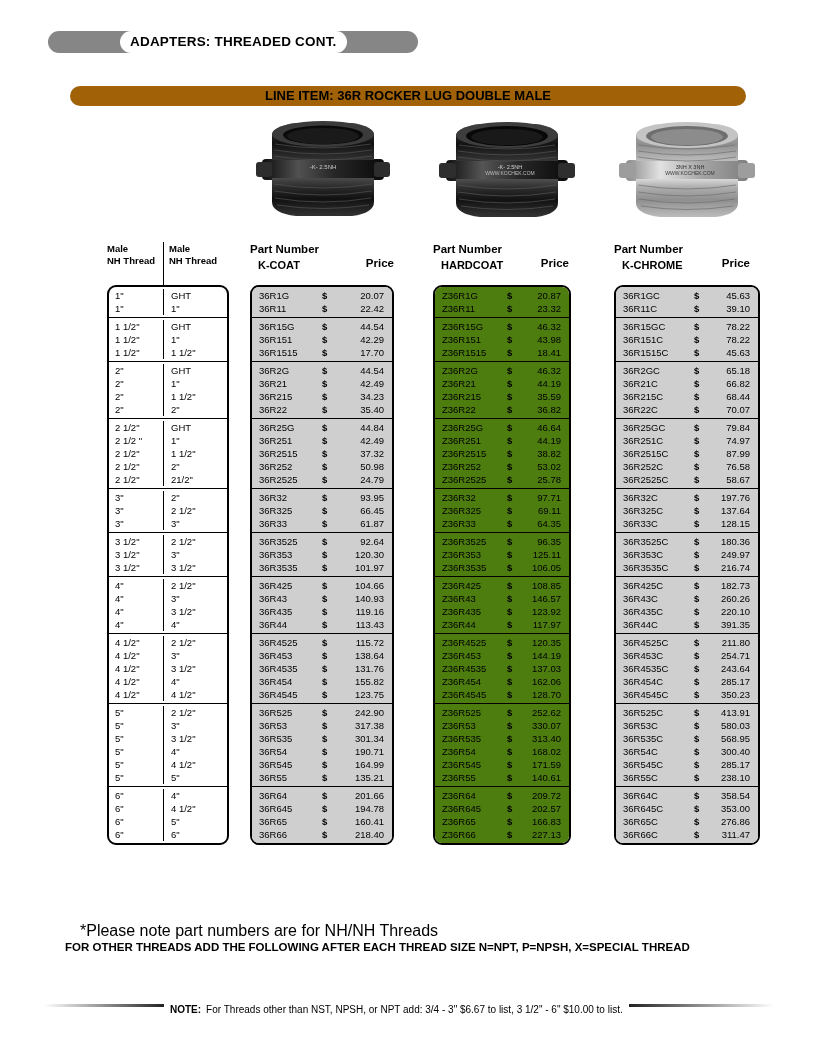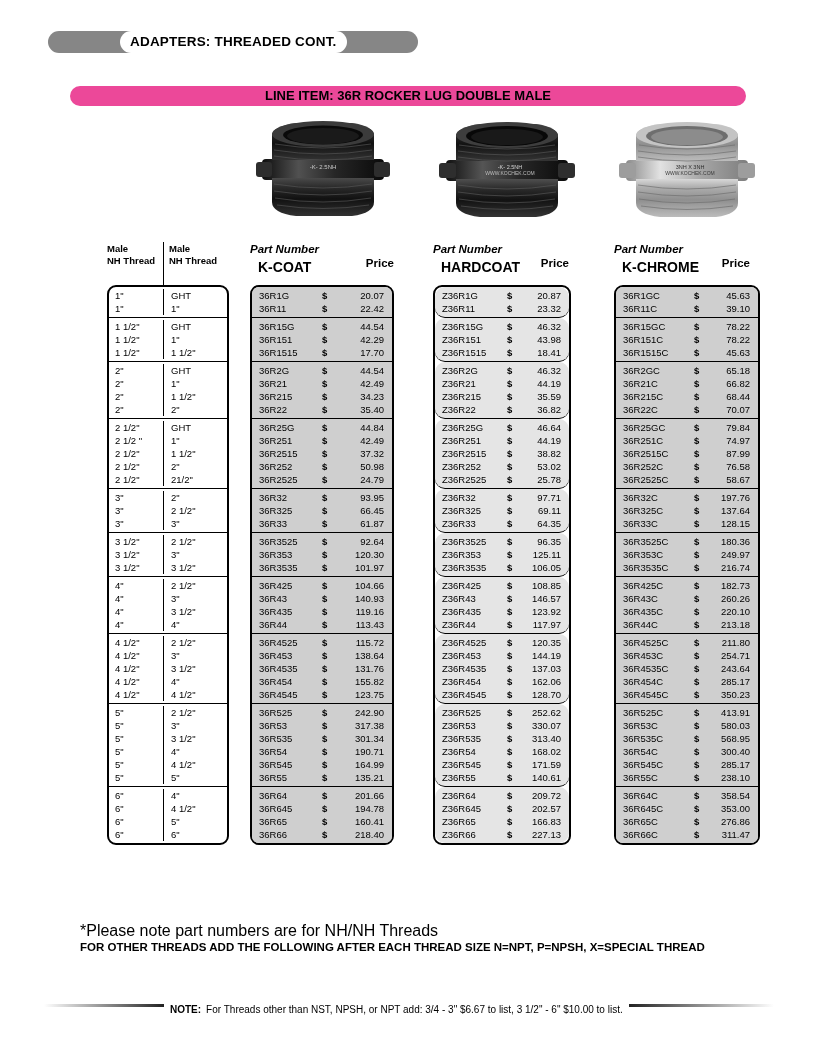--- a/index.html
+++ b/index.html
@@ -47,21 +47,21 @@
     color: #000;
   }
 
   
   #line-item-banner {
     position: absolute;
     left: 70px;
     top: 86px;
     width: 676px;
     height: 20px;
-    background: #ec4899;
+    background: #a16207;
     border-radius: 10px;
   }
   #line-item-banner .line-item-text {
     display: block;
     text-align: center;
     line-height: 20px;
     font-size: 13px;
     font-weight: bold;
     color: #000;
     white-space: nowrap;
@@ -158,45 +158,44 @@
     position: relative;
     height: 42px;
     width: 150px;
   }
   .part-head .title {
     position: absolute;
     left: 0; top: 0;
     font-size: 11.5px;
     font-weight: bold;
     white-space: nowrap;
-    font-style: italic;
   }
   .part-head .sub {
     position: absolute;
     left: 8px; top: 16px;
-    font-size: 14px;
+    font-size: 11px;
     font-weight: bold;
     white-space: nowrap;
   }
   .part-head .price-lbl {
     position: absolute;
     right: 6px; top: 14px;
     font-size: 11.5px;
     font-weight: bold;
     white-space: nowrap;
   }
   #tbl-hardcoat .part-head .price-lbl { right: 14px; }
   #tbl-kchrome  .part-head .price-lbl { right: 14px; }
 
   .part-box { width: 140px; }
   #tbl-hardcoat .part-box { width: 134px; }
   #tbl-kchrome  .part-box { width: 142px; }
 
   .shade { background: #cfcfcf; }
-  .plain { background: #e5e5e5; border-radius: 10px; }
+  .plain { background: #4d7c0f; }
 
   .part-grp { padding: 2px 0; }
   .part-grp .row { height: 13px; }
   .part-grp .pn {
     width: 70px;
     padding-left: 7px;
     box-sizing: border-box;
     font-size: 9.5px;
     white-space: nowrap;
   }
@@ -220,21 +219,21 @@
   
   #footnote-1 {
     position: absolute;
     left: 80px;
     top: 922px;
     font-size: 16px;
     white-space: nowrap;
   }
   #footnote-2 {
     position: absolute;
-    left: 80px;
+    left: 65px;
     top: 941px;
     font-size: 11.5px;
     font-weight: bold;
     white-space: nowrap;
   }
 
   
   #bottom-note {
     position: absolute;
     left: 44px;
@@ -1166,21 +1165,21 @@
           <div class="amt">260.26</div>
         </div>
         <div class="row">
           <div class="pn">36R435C</div>
           <div class="cur">$</div>
           <div class="amt">220.10</div>
         </div>
         <div class="row">
           <div class="pn">36R44C</div>
           <div class="cur">$</div>
-          <div class="amt">213.18</div>
+          <div class="amt">391.35</div>
         </div>
       </div>
       <div class="grp part-grp shade">
         <div class="row">
           <div class="pn">36R4525C</div>
           <div class="cur">$</div>
           <div class="amt">211.80</div>
         </div>
         <div class="row">
           <div class="pn">36R453C</div>

